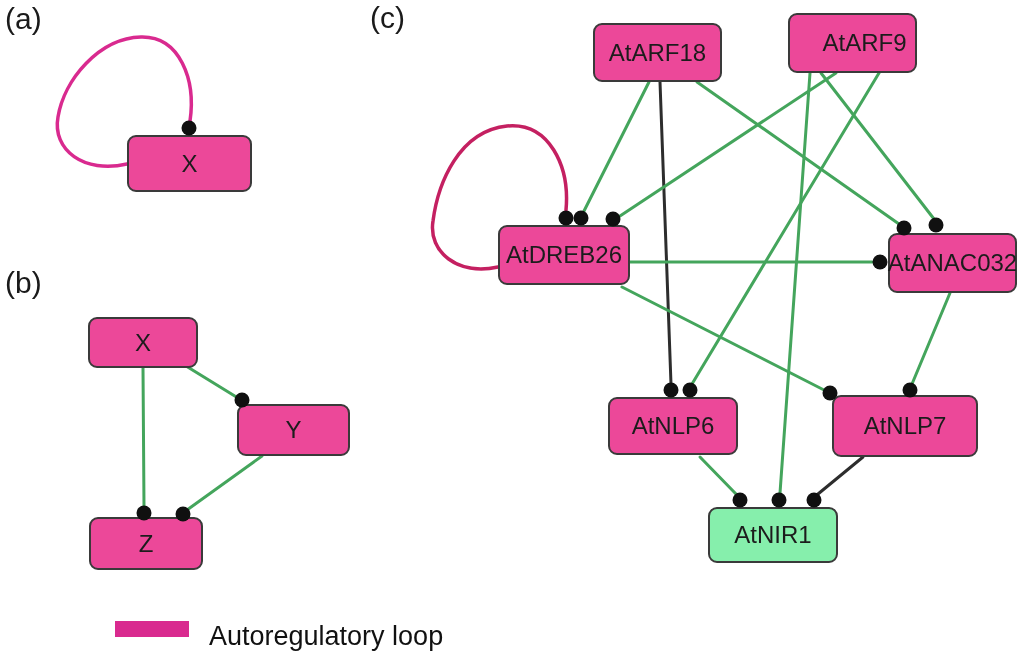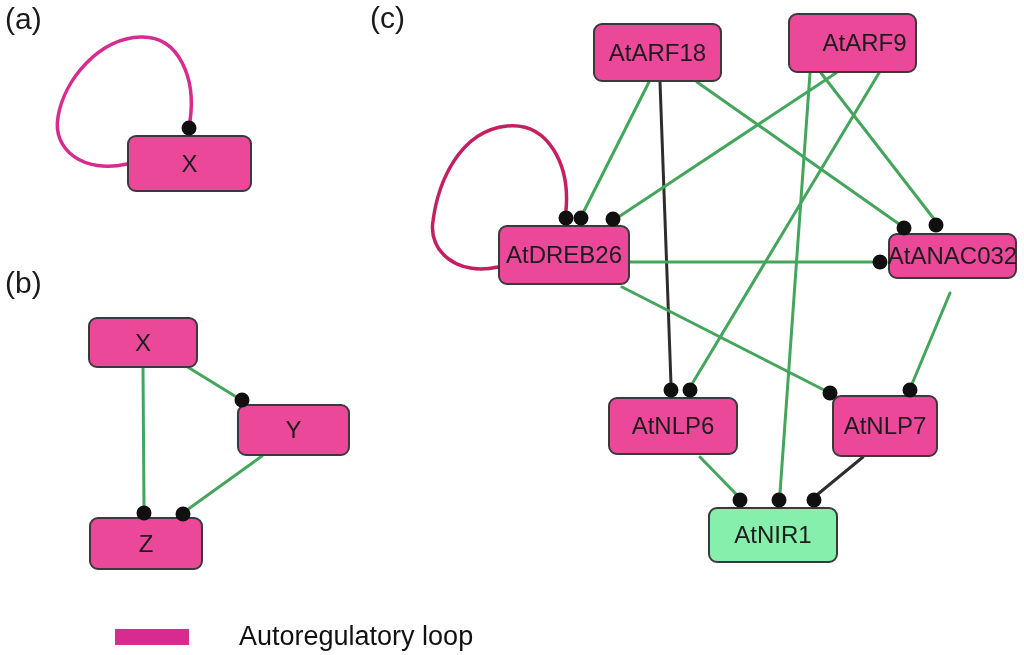--- a/index.html
+++ b/index.html
@@ -17,21 +17,21 @@
   .node{
     position:absolute;box-sizing:border-box;background:#ec4899;
     border:2.5px solid #3a3a3a;border-radius:9px;
     display:flex;align-items:center;justify-content:center;
     font-size:24px;color:#1c1c1c;
   }
   .node.nir{background:#86efac;}
   .legend{
     position:absolute;left:0;top:618px;width:1024px;height:37px;z-index:4;
   }
-  .legend-item{position:absolute;display:flex;align-items:center;gap:30px;}
+  .legend-item{position:absolute;display:flex;align-items:flex-start;}
   .legend-swatch{width:74px;height:16px;display:inline-block;}
   .legend-label{font-size:27px;color:#111111;margin-left:20px;white-space:nowrap;}
 </style>
 </head>
 <body>
 
 <div class="figure">
 
   <span class="panel-label" style="left: 5px; top: 2px;">(a)</span>
   <span class="panel-label" style="left: 5px; top: 266px;">(b)</span>
@@ -58,23 +58,23 @@
     </svg>
 
   <div id="node-layer" class="layer">
       <div class="node" style="left: 127px; top: 135px; width: 125px; height: 57px;">X</div>
       <div class="node" style="left: 88px; top: 317px; width: 110px; height: 51px;">X</div>
       <div class="node" style="left: 237px; top: 404px; width: 113px; height: 52px;">Y</div>
       <div class="node" style="left: 89px; top: 517px; width: 114px; height: 53px;">Z</div>
       <div class="node" style="left: 593px; top: 23px; width: 129px; height: 59px;">AtARF18</div>
       <div class="node" style="left: 788px; top: 13px; width: 129px; height: 60px; padding-left: 24px;">AtARF9</div>
       <div class="node" style="left: 498px; top: 225px; width: 132px; height: 60px;">AtDREB26</div>
-      <div class="node" style="left: 888px; top: 233px; width: 129px; height: 46px; text-align: right;">AtANAC032</div>
+      <div class="node" style="left: 888px; top: 233px; width: 129px; height: 60px; text-align: right;">AtANAC032</div>
       <div class="node" style="left: 608px; top: 397px; width: 130px; height: 58px;">AtNLP6</div>
-      <div class="node" style="left: 832px; top: 395px; width: 106px; height: 62px;">AtNLP7</div>
+      <div class="node" style="left: 832px; top: 395px; width: 146px; height: 62px;">AtNLP7</div>
       <div class="node nir" style="left: 708px; top: 507px; width: 130px; height: 56px;">AtNIR1</div>
     </div>
 
   <svg id="dot-layer" class="layer" viewBox="0 0 1024 655" xmlns="http://www.w3.org/2000/svg">
       <circle cx="144" cy="513" r="7.5" fill="#101010"></circle>
       <circle cx="242" cy="400" r="7.5" fill="#101010"></circle>
       <circle cx="183" cy="514" r="7.5" fill="#101010"></circle>
       <circle cx="581" cy="218" r="7.5" fill="#101010"></circle>
       <circle cx="671" cy="390" r="7.5" fill="#101010"></circle>
       <circle cx="904" cy="228" r="7.5" fill="#101010"></circle>

